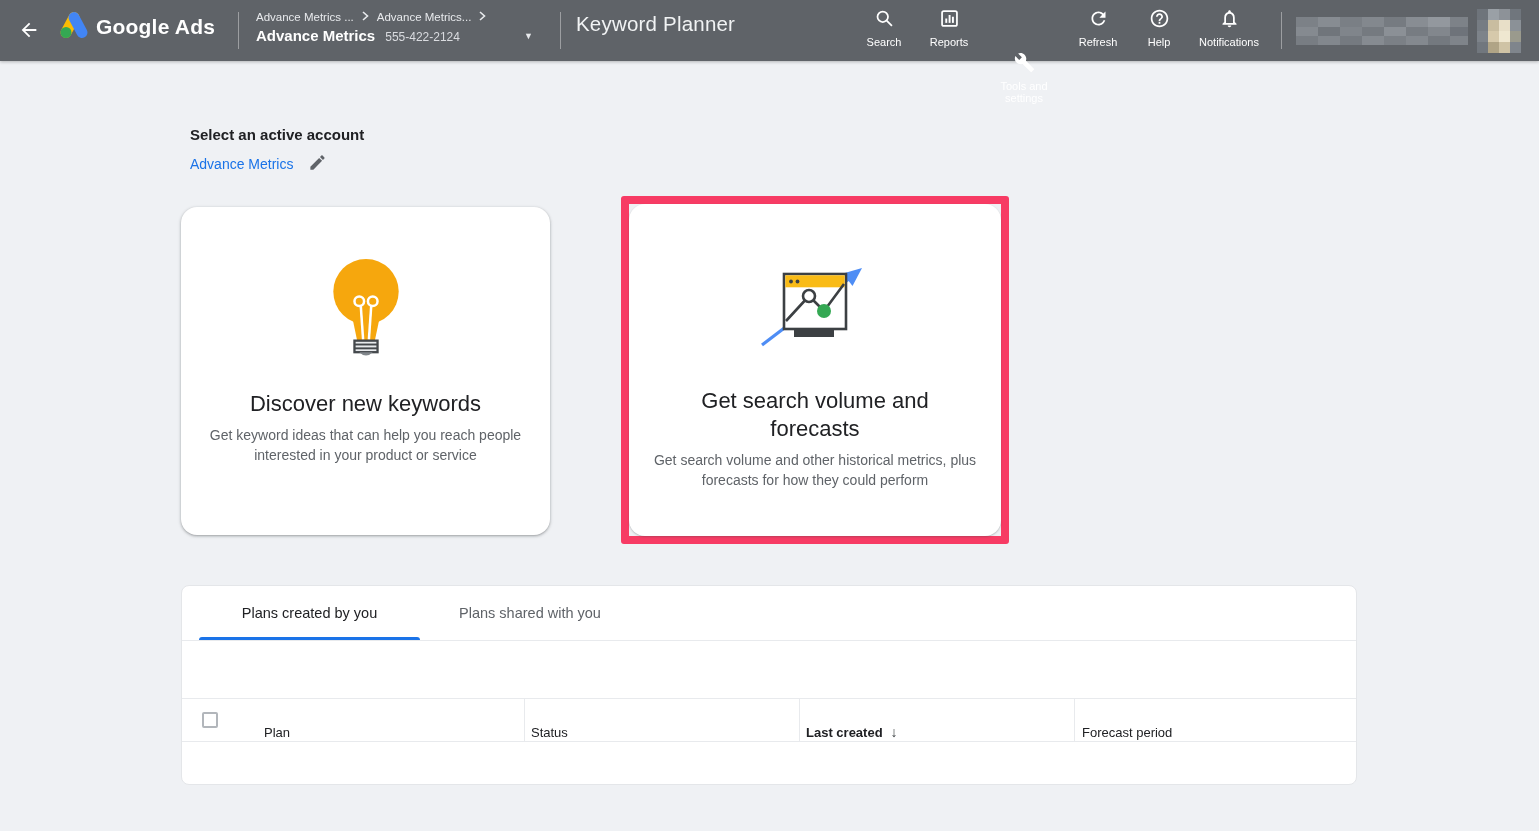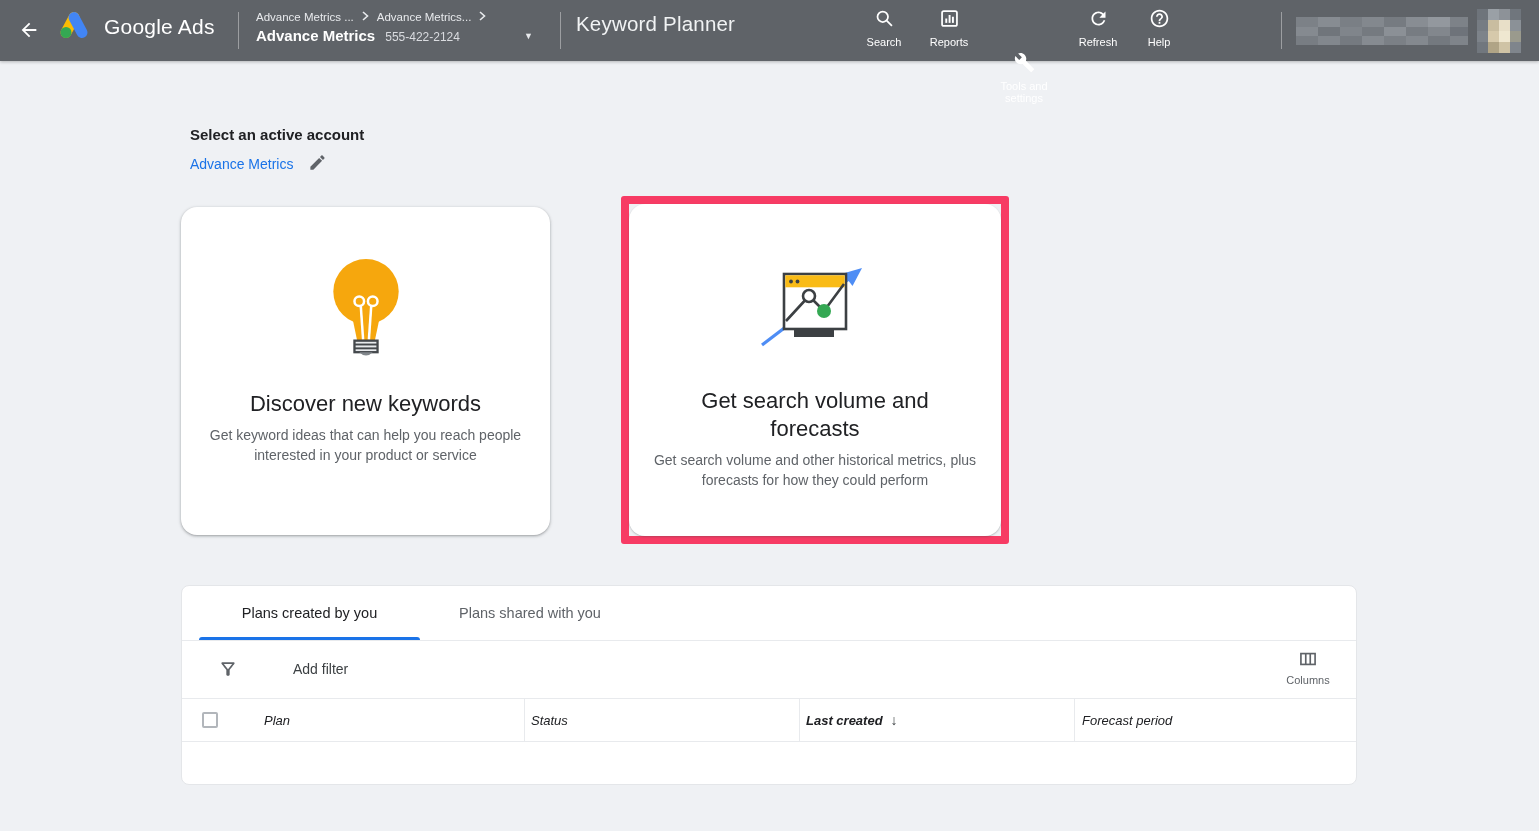--- a/index.html
+++ b/index.html
@@ -10,21 +10,21 @@
     -webkit-font-smoothing:antialiased; color:#202124;
   }
   .abs { position:absolute; }
 
   
   .topbar { position:absolute; left:0; top:0; width:1539px; height:61px;
             background:#5F6368; box-shadow:0 1px 3px rgba(0,0,0,.25); z-index:5; }
   .topbar .vdiv { position:absolute; top:12px; width:1px; height:37px; background:rgba(255,255,255,.38); }
   .back-btn { left:16px; top:18px; width:26px; height:26px; display:flex; align-items:center;
               justify-content:center; cursor:pointer; background:none; border:none; }
-  .brand { left:57px; top:0; height:53px; display:flex; align-items:center; gap:13px; cursor:pointer; }
+  .brand { left:57px; top:0; height:53px; display:flex; align-items:center; gap:5px; cursor:pointer;font-weight:bold; }
   .brand-text { color:#FFFFFF; font-size:21px; letter-spacing:.2px; }
   .crumbs { left:256px; top:10px; color:#FFFFFF; cursor:pointer; }
   .crumbs-top { display:flex; align-items:center; gap:8px; font-size:11.5px; color:#E8EAED; height:14px; }
   .crumbs-bottom { margin-top:3px; display:flex; align-items:baseline; gap:10px; }
   .crumb-name { font-size:15px; font-weight:bold; color:#FFFFFF; }
   .crumb-id { font-size:12px; color:#DADCE0; }
   .caret { left:524px; top:31px; font-size:9px; color:#E8EAED; cursor:pointer; }
   .page-title { left:576px; top:0; height:48px; display:flex; align-items:center;
                 font-size:20.5px; color:#F1F3F4; letter-spacing:.2px; }
   .nav-item { top:0; height:61px; display:flex; flex-direction:column; align-items:center;
@@ -70,22 +70,22 @@
                 background:none; border:none; cursor:pointer; display:flex;
                 align-items:center; justify-content:center; }
   .add-filter { position:absolute; left:111px; top:20px; font-size:14px; color:#3C4043; cursor:pointer; }
   .columns-btn { position:absolute; right:12px; top:8px; width:72px; height:44px;
                  display:flex; flex-direction:column; align-items:center; gap:2px;
                  background:none; border:none; cursor:pointer; }
   .columns-label { font-size:11px; color:#5F6368; }
   .header-row { position:absolute; left:0; top:113px; width:1174px; height:42px; font-size:13px; }
   .checkbox { position:absolute; left:20px; top:13px; width:16px; height:16px;
               border:2px solid #B2B6BB; border-radius:2px; background:#fff; cursor:pointer; }
-  .th { position:absolute; top:0; height:42px; display:flex; align-items:center;
-        color:#202124; cursor:pointer;font-style:italic; }
+  .th { position:absolute; top:12px; height:42px; display:flex; align-items:center;
+        color:#202124; cursor:pointer; }
   .th-plan { left:82px; } .th-status { left:349px; }
   .th-lastmod { left:624px; font-weight:bold; gap:8px; }
   .th-forecast { left:900px; }
   .sort-arrow { font-size:14px; color:#3C4043; font-weight:normal; }
   .col-sep { position:absolute; top:0; width:1px; height:42px; background:#E8EAED; }
   .empty-row { position:absolute; left:0; top:156px; width:1174px; height:42px;
                display:flex; align-items:center; justify-content:center;
                font-size:13px; color:#5F6368; }
 </style>
 </head>
@@ -176,20 +176,28 @@
     </span>
     <span class="nav-label">Refresh</span>
   </div>
   <div class="abs nav-item" style="left:1135px; width:48px;">
     <span>
       <svg width="21" height="21" viewBox="0 0 24 24">
           <path fill="#FFFFFF" d="M11 18h2v-2h-2v2zm1-16C6.48 2 2 6.48 2 12s4.48 10 10 10 10-4.48 10-10S17.52 2 12 2zm0 18c-4.41 0-8-3.59-8-8s3.59-8 8-8 8 3.59 8 8-3.59 8-8 8zm0-14c-2.21 0-4 1.79-4 4h2c0-1.1.9-2 2-2s2 .9 2 2c0 2-3 1.75-3 5h2c0-2.25 3-2.5 3-5 0-2.21-1.79-4-4-4z"></path>
         </svg>
     </span>
     <span class="nav-label">Help</span>
+  </div>
+  <div class="abs nav-item" style="left:1186px; width:86px;">
+    <span>
+      <svg width="21" height="21" viewBox="0 0 24 24">
+          <path fill="#FFFFFF" d="M12 22c1.1 0 2-.9 2-2h-4c0 1.1.89 2 2 2zm6-6v-5c0-3.07-1.64-5.64-4.5-6.32V4c0-.83-.67-1.5-1.5-1.5s-1.5.67-1.5 1.5v.68C7.63 5.36 6 7.92 6 11v5l-2 2v1h16v-1l-2-2zm-2 1H8v-6c0-2.48 1.51-4.5 4-4.5s4 2.02 4 4.5v6z"></path>
+        </svg>
+    </span>
+    <span class="nav-label">Notifications</span>
   </div>
 
   <div class="vdiv" style="left:1281px;"></div>
 
   <div class="abs redacted">
     <svg width="172" height="28" viewBox="0 0 172 28">
       <rect x="0" y="0" width="22" height="10" fill="#7c8187"></rect>
         <rect x="22" y="0" width="22" height="10" fill="#878c92"></rect>
         <rect x="44" y="0" width="22" height="10" fill="#7a7f85"></rect>
         <rect x="66" y="0" width="22" height="10" fill="#83888e"></rect>
@@ -290,38 +298,20 @@
     <div class="card-desc">Get search volume and other historical metrics, plus forecasts for how they could perform</div>
   </div>
 </div>
 
 <section class="abs panel">
   <div class="tab tab-active">Plans created by you</div>
   <div class="tab tab-inactive">Plans shared with you</div>
   <div class="tab-underline"></div>
   <div class="hline" style="top:54px;"></div>
 
-  <div class="filter-row">
-    <button class="funnel-btn">
-      <svg width="20" height="20" viewBox="0 0 24 24">
-          <path fill="#5F6368" d="M7 6h10l-5.01 6.3L7 6zm-2.75-.39C6.27 8.2 10 13 10 13v6c0 .55.45 1 1 1h2c.55 0 1-.45 1-1v-6s3.72-4.8 5.74-7.39c.51-.66.04-1.61-.79-1.61H5.04c-.83 0-1.3.95-.79 1.61z"></path>
-        </svg>
-    </button>
-    <span class="add-filter">Add filter</span>
-    <button class="columns-btn">
-      <span>
-        <svg width="20" height="20" viewBox="0 0 24 24">
-            <rect x="3.5" y="5.5" width="17" height="13" fill="none" stroke="#5F6368" stroke-width="2"></rect>
-            <line x1="9.3" y1="5.5" x2="9.3" y2="18.5" stroke="#5F6368" stroke-width="2"></line>
-            <line x1="14.7" y1="5.5" x2="14.7" y2="18.5" stroke="#5F6368" stroke-width="2"></line>
-          </svg>
-      </span>
-      <span class="columns-label">Columns</span>
-    </button>
-  </div>
   <div class="hline" style="top:112px;"></div>
 
   <div class="header-row">
     <div class="checkbox"></div>
     <div class="th th-plan">Plan</div>
     <div class="th th-status">Status</div>
     <div class="th th-lastmod">
       <span>Last created</span>
       <span class="sort-arrow">↓</span>
     </div>

